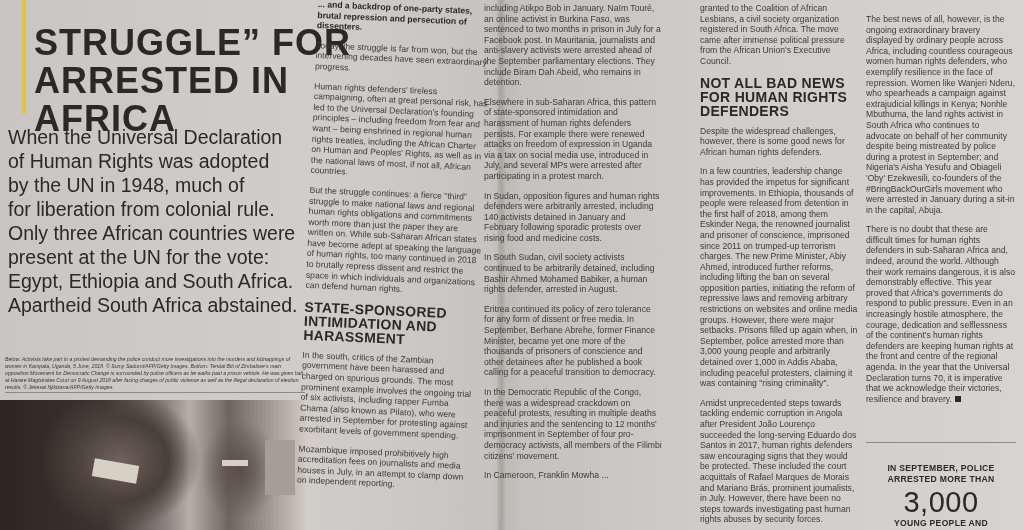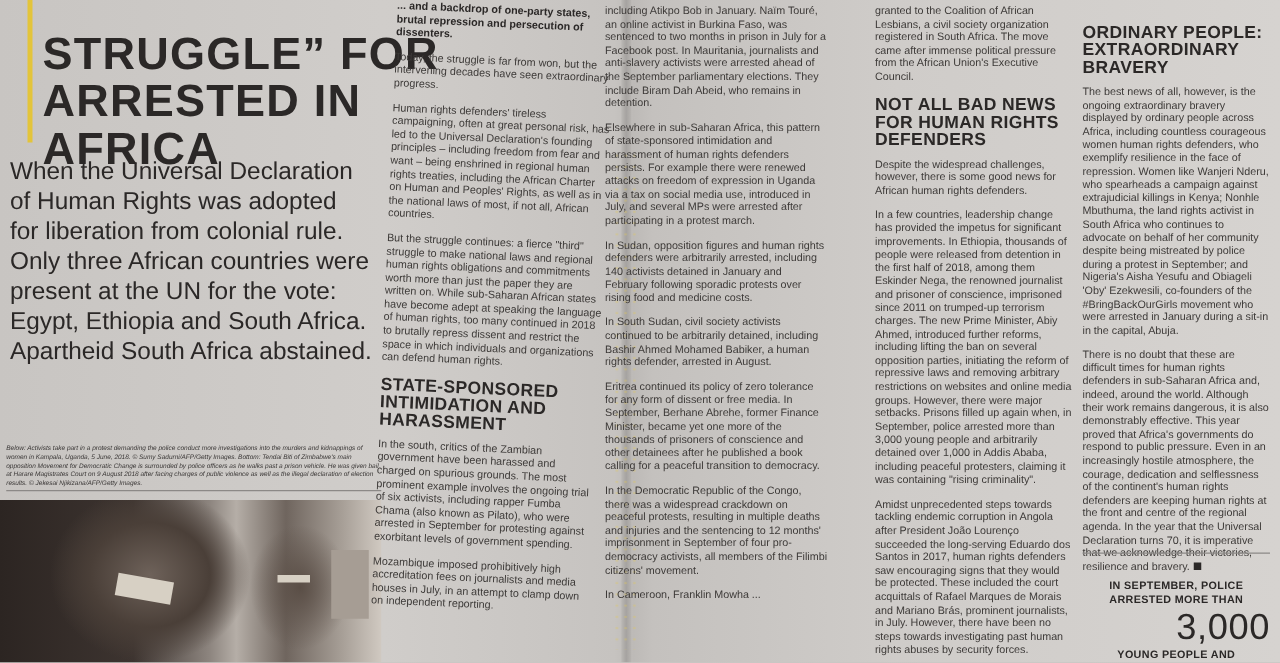--- a/index.html
+++ b/index.html
@@ -63,21 +63,21 @@
     .col2 { left: 318px; top: -1px; width: 175px; transform: rotate(2.5deg); transform-origin: 0 0; }
     .col3 { left: 484px; top: 3px; width: 178px; }
     .col4 { left: 700px; top: 3px; width: 158px; }
     .col5 { left: 866px; top: 14px; width: 150px; }
     .pullquote {
       position: absolute; left: 866px; top: 442px; width: 150px;
       text-align: center; color: #2b2827;
     }
     .pullquote .rule { height: 1px; background: #8c8987; margin: 0 0 20px 0; }
     .pullquote .small { font-size: 8.6px; line-height: 11px; font-weight: bold; letter-spacing: 0.3px; }
-    .pullquote .big { font-size: 29px; line-height: 32px; margin: 1px 0 0 0; letter-spacing: 0.5px; text-align: right; }
+    .pullquote .big { font-size: 29px; line-height: 32px; margin: 1px 0 0 0; letter-spacing: 0.5px; }
     .end-mark { display: inline-block; width: 6px; height: 6px; background: #2b2827; margin-left: 3px; }
     .dots {
       position: absolute; left: 490px; top: 120px; width: 20px; height: 400px;
       background-image: radial-gradient(circle, rgba(225,200,90,0.7) 0.8px, transparent 1.2px);
       background-size: 7px 9px; opacity: 0.5;
     }
   </style>
 </head>
 <body>
 
@@ -89,20 +89,21 @@
   <div class="headline">
     <div style="visibility:hidden">“THE ...</div>
     <div>STRUGGLE” FOR</div>
     <div>ARRESTED IN</div>
     <div>AFRICA</div>
   </div>
 
   <div class="intro">
     <div>When the Universal Declaration</div>
     <div>of Human Rights was adopted</div>
+    <div>by the UN in 1948, much of</div>
     <div>for liberation from colonial rule.</div>
     <div>Only three African countries were</div>
     <div>present at the UN for the vote:</div>
     <div>Egypt, Ethiopia and South Africa.</div>
     <div>Apartheid South Africa abstained.</div>
   </div>
 
   <div class="caption">Below: Activists take part in a protest demanding the police conduct more investigations into the murders and kidnappings of women in Kampala, Uganda, 5 June, 2018. © Sumy Sadurni/AFP/Getty Images. Bottom: Tendai Biti of Zimbabwe's main opposition Movement for Democratic Change is surrounded by police officers as he walks past a prison vehicle. He was given bail at Harare Magistrates Court on 9 August 2018 after facing charges of public violence as well as the illegal declaration of election results. © Jekesai Njikizana/AFP/Getty Images.</div>
   <div class="caption-rule"></div>
 
@@ -134,21 +135,20 @@
 
   <div class="col col4">
     <p>granted to the Coalition of African Lesbians, a civil society organization registered in South Africa. The move came after immense political pressure from the African Union's Executive Council.</p>
     <h3>NOT ALL BAD NEWS FOR HUMAN RIGHTS DEFENDERS</h3>
     <p>Despite the widespread challenges, however, there is some good news for African human rights defenders.</p>
     <p>In a few countries, leadership change has provided the impetus for significant improvements. In Ethiopia, thousands of people were released from detention in the first half of 2018, among them Eskinder Nega, the renowned journalist and prisoner of conscience, imprisoned since 2011 on trumped-up terrorism charges. The new Prime Minister, Abiy Ahmed, introduced further reforms, including lifting the ban on several opposition parties, initiating the reform of repressive laws and removing arbitrary restrictions on websites and online media groups. However, there were major setbacks. Prisons filled up again when, in September, police arrested more than 3,000 young people and arbitrarily detained over 1,000 in Addis Ababa, including peaceful protesters, claiming it was containing "rising criminality".</p>
     <p>Amidst unprecedented steps towards tackling endemic corruption in Angola after President João Lourenço succeeded the long-serving Eduardo dos Santos in 2017, human rights defenders saw encouraging signs that they would be protected. These included the court acquittals of Rafael Marques de Morais and Mariano Brás, prominent journalists, in July. However, there have been no steps towards investigating past human rights abuses by security forces.</p>
   </div>
 
   <div class="col col5">
-    <h3>ORDINARY PEOPLE: EXTRAORDINARY BRAVERY</h3>
     <p>The best news of all, however, is the ongoing extraordinary bravery displayed by ordinary people across Africa, including countless courageous women human rights defenders, who exemplify resilience in the face of repression. Women like Wanjeri Nderu, who spearheads a campaign against extrajudicial killings in Kenya; Nonhle Mbuthuma, the land rights activist in South Africa who continues to advocate on behalf of her community despite being mistreated by police during a protest in September; and Nigeria's Aisha Yesufu and Obiageli 'Oby' Ezekwesili, co-founders of the #BringBackOurGirls movement who were arrested in January during a sit-in in the capital, Abuja.</p>
     <p><span>There is no doubt that these are difficult times for human rights defenders in sub-Saharan Africa and, indeed, around the world. Although their work remains dangerous, it is also demonstrably effective. This year proved that Africa's governments do respond to public pressure. Even in an increasingly hostile atmosphere, the courage, dedication and selflessness of the continent's human rights defenders are keeping human rights at the front and centre of the regional agenda. In the year that the Universal Declaration turns 70, it is imperative that we acknowledge their victories, resilience and bravery.</span><span class="end-mark"></span></p>
   </div>
 
   <div class="pullquote">
     <div class="rule"></div>
     <div class="small">IN SEPTEMBER, POLICE ARRESTED MORE THAN</div>
     <div class="big">3,000</div>
     <div class="small">YOUNG PEOPLE AND ARBITRARILY DETAINED OVER</div>
   </div>

